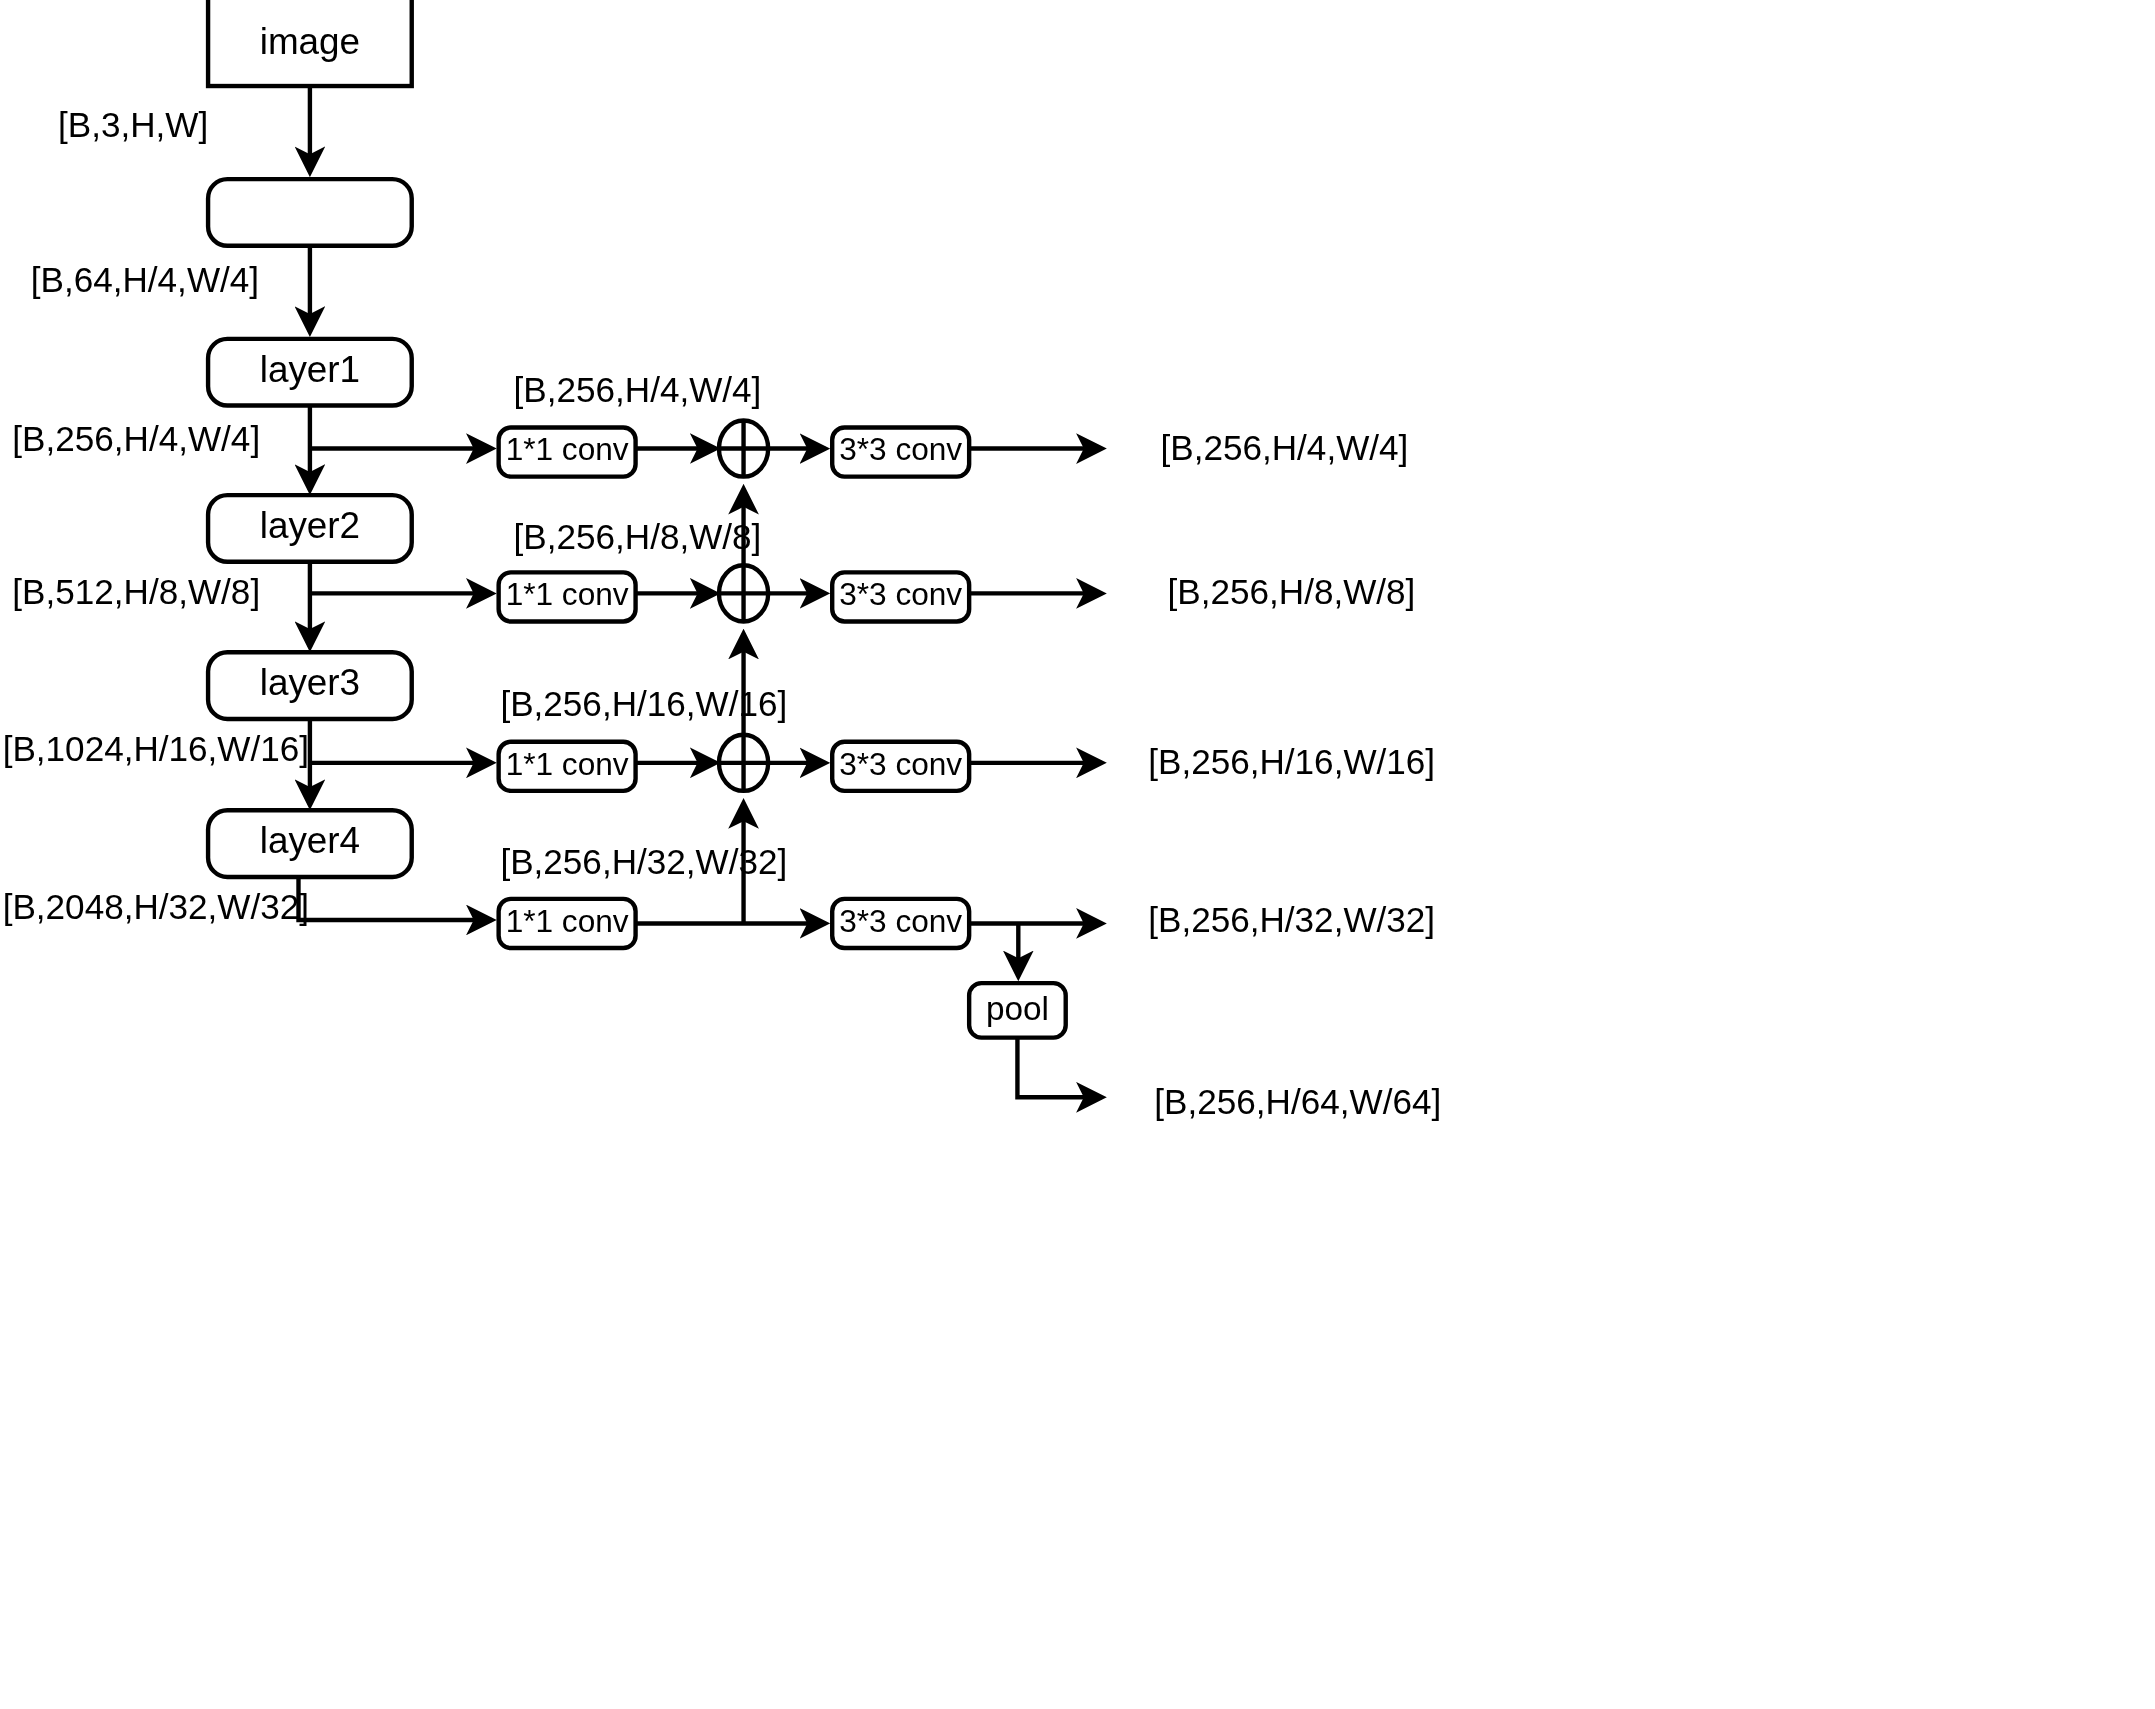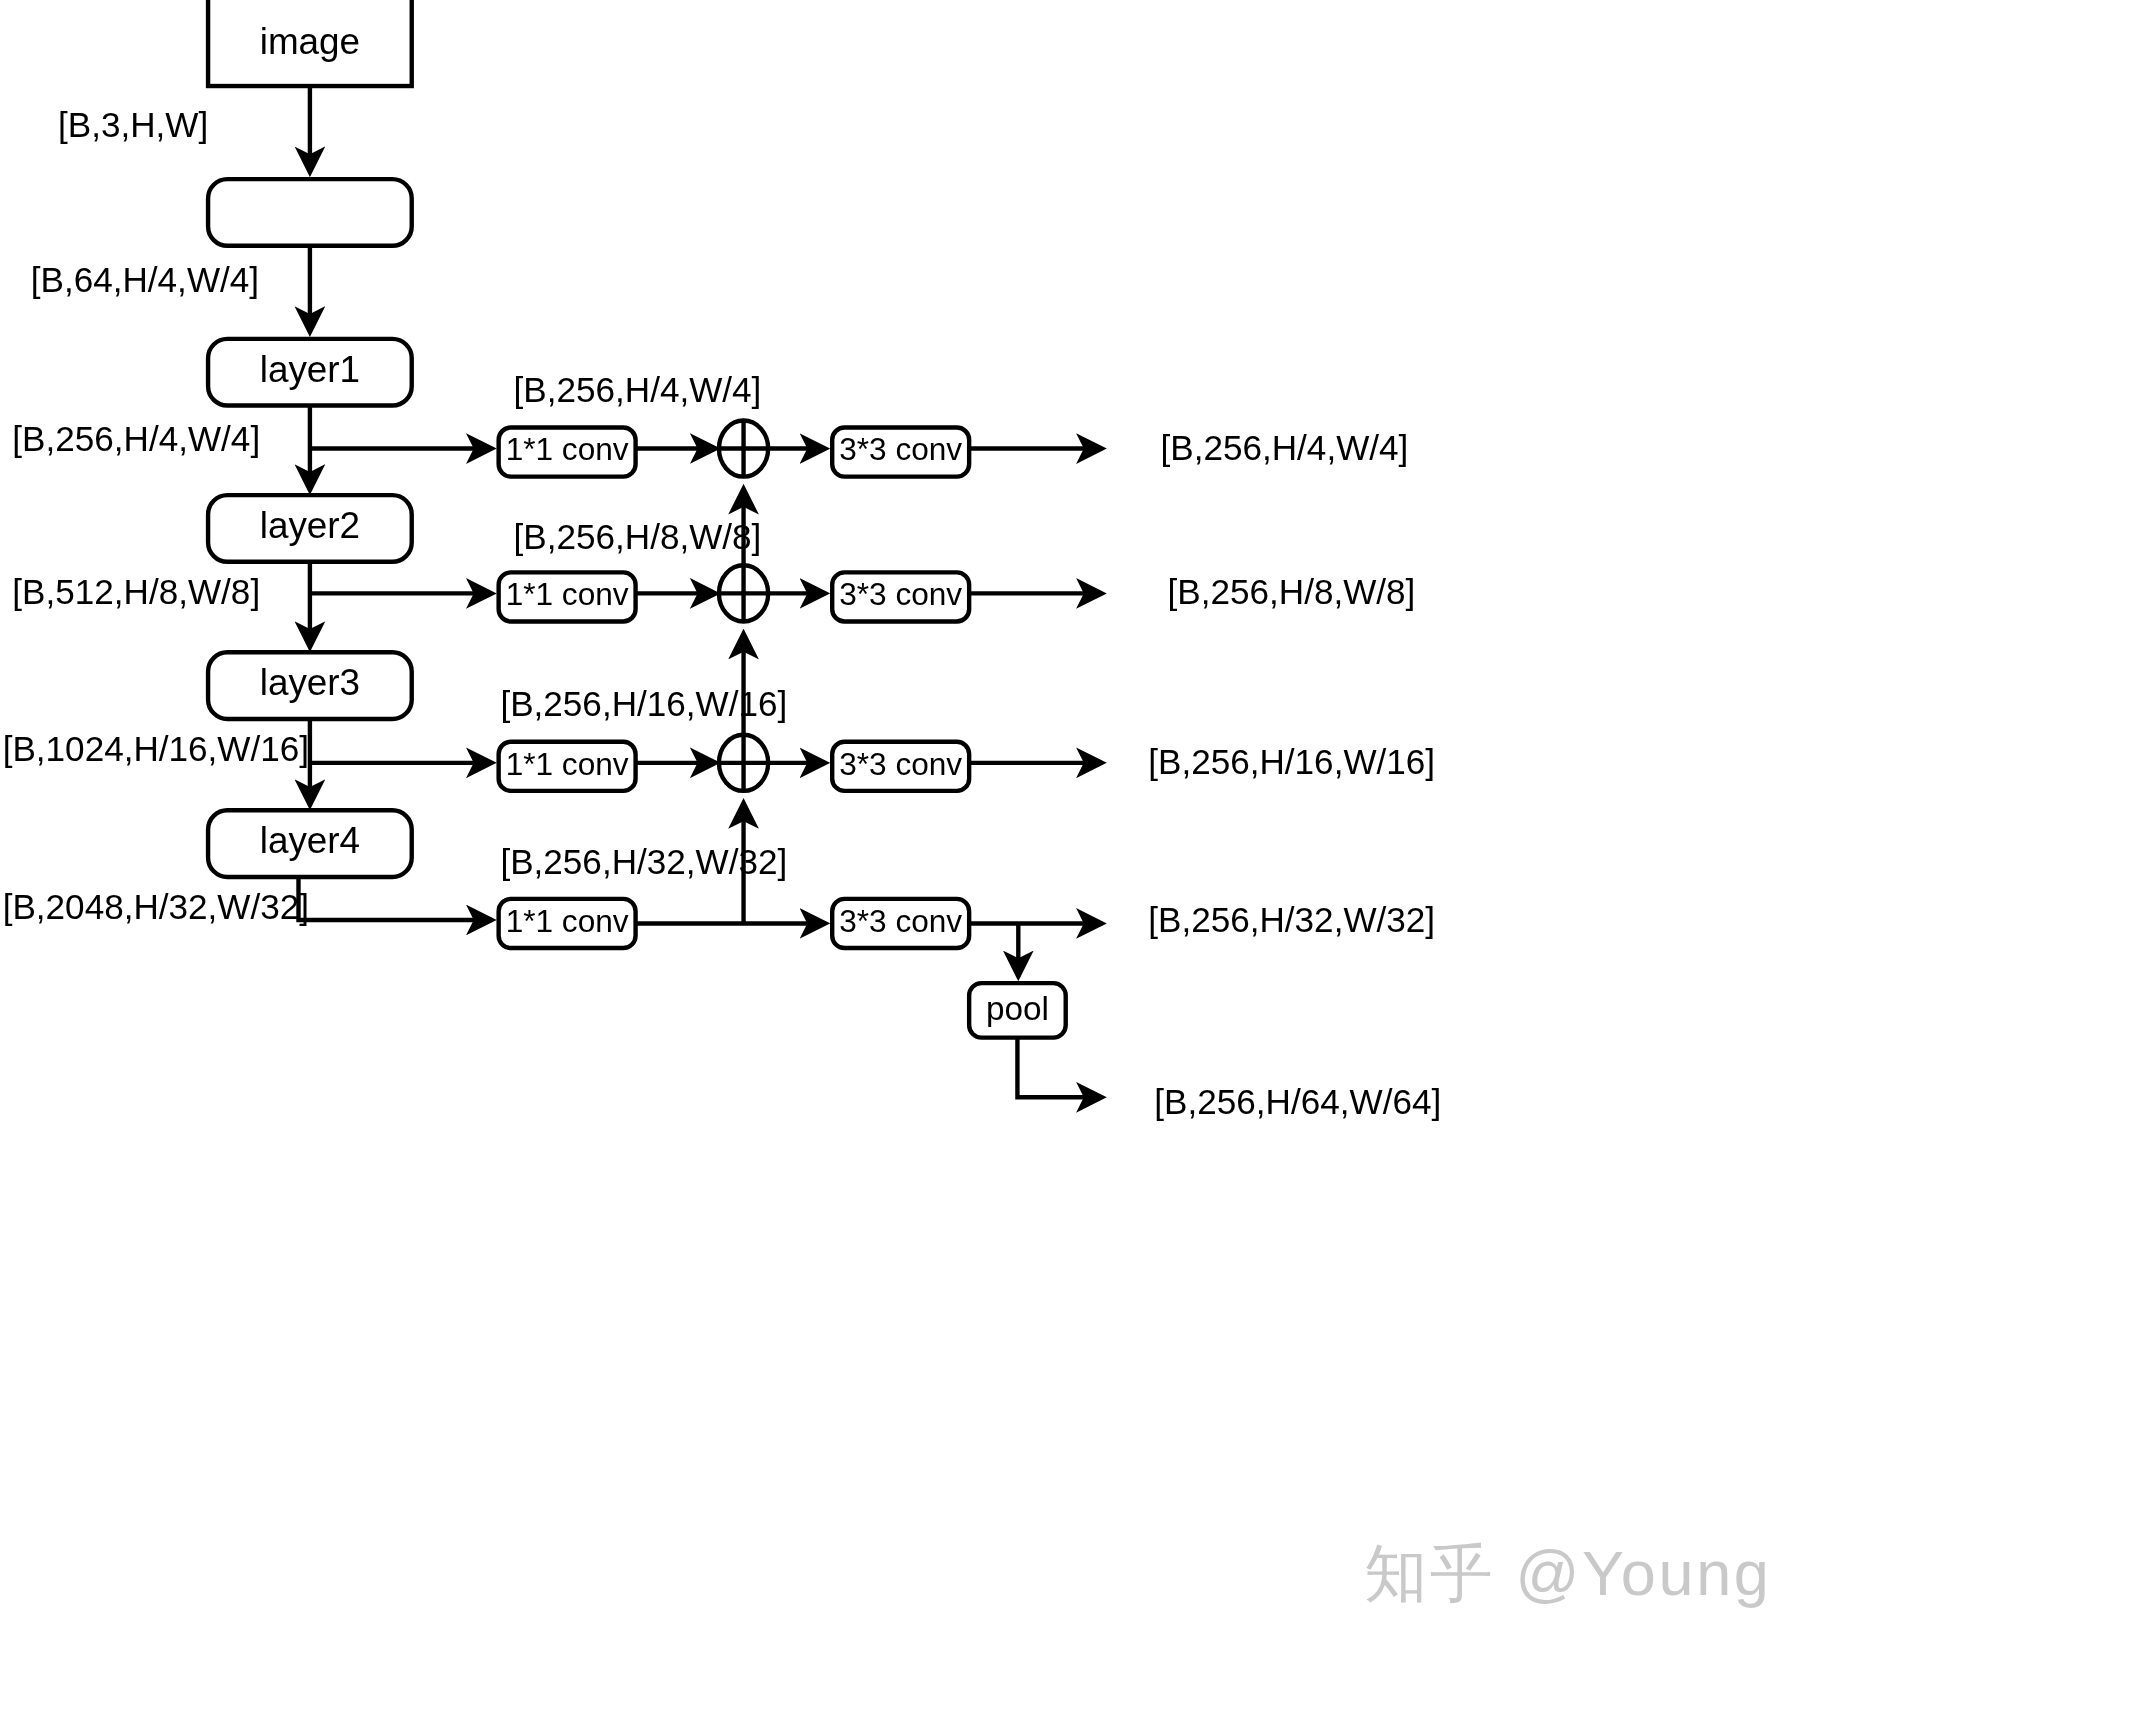--- a/index.html
+++ b/index.html
@@ -215,16 +215,15 @@
     <text class="shape-label anchor-start" x="570" y="985">[B,256,H/32,W/32]</text>
 
     <text class="shape-label anchor-start" x="1322" y="513">[B,256,H/4,W/4]</text>
     <text class="shape-label anchor-start" x="1330" y="678">[B,256,H/8,W/8]</text>
     <text class="shape-label anchor-start" x="1308" y="871">[B,256,H/16,W/16]</text>
     <text class="shape-label anchor-start" x="1308" y="1051">[B,256,H/32,W/32]</text>
     <text class="shape-label anchor-start" x="1315" y="1259">[B,256,H/64,W/64]</text>
 
   </svg>
 
-  <div class="watermark">知乎 @Young</div>
 
 </div>
 
 
 </body></html>

